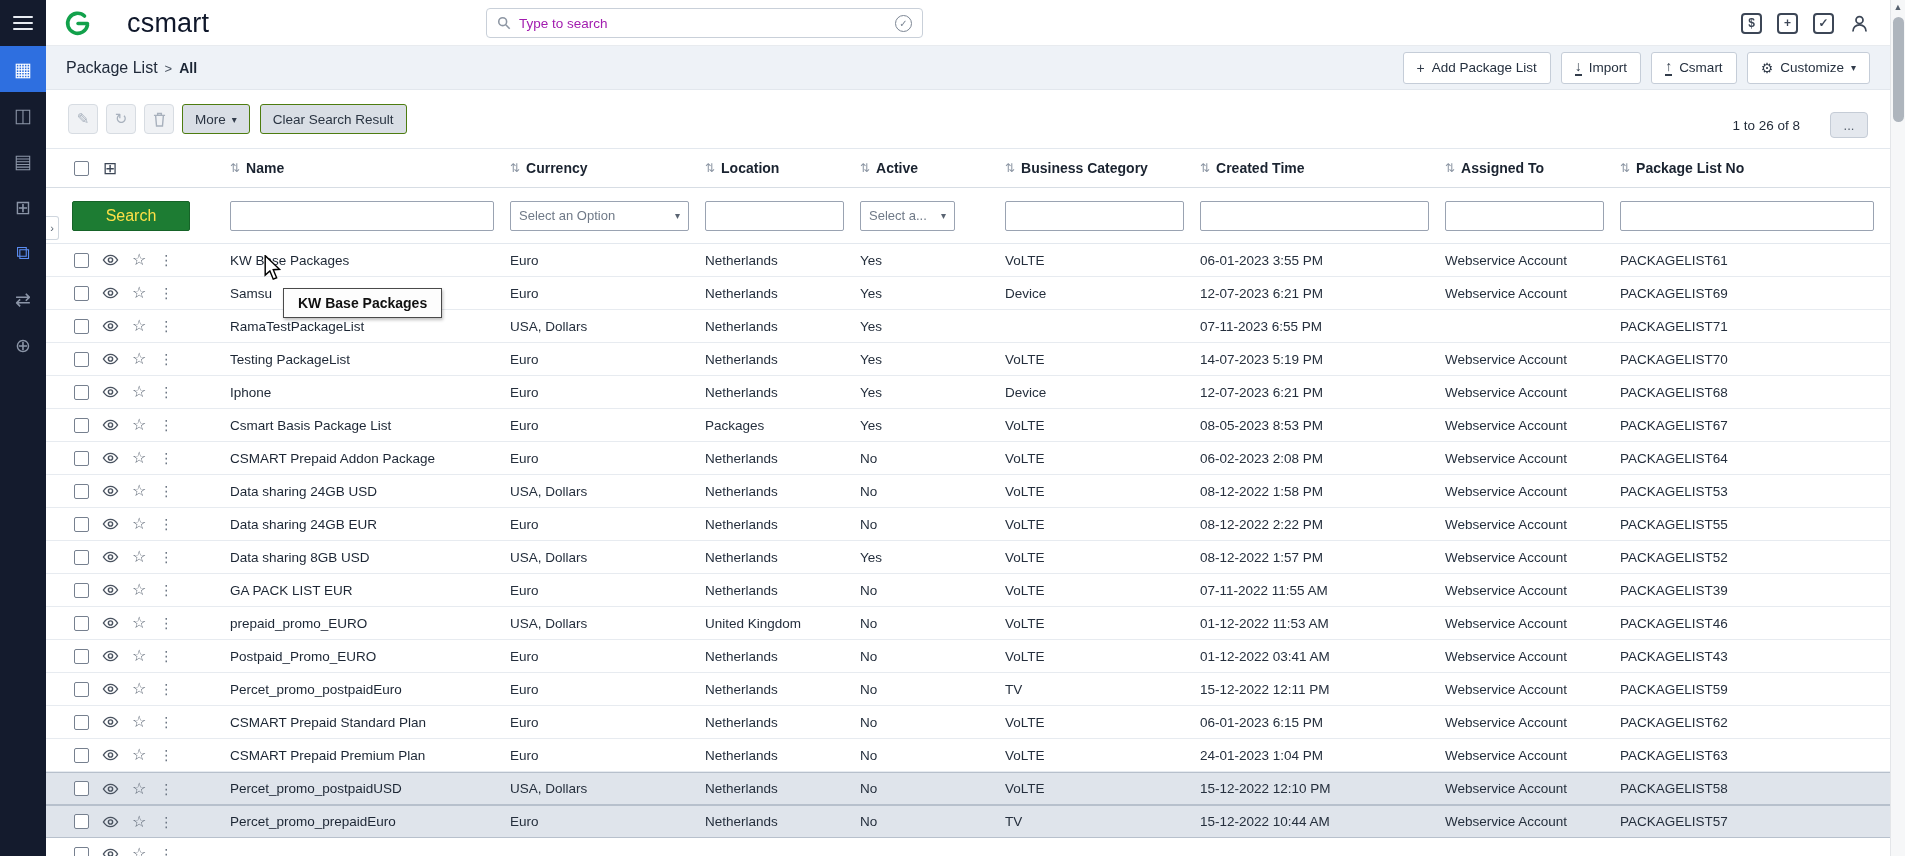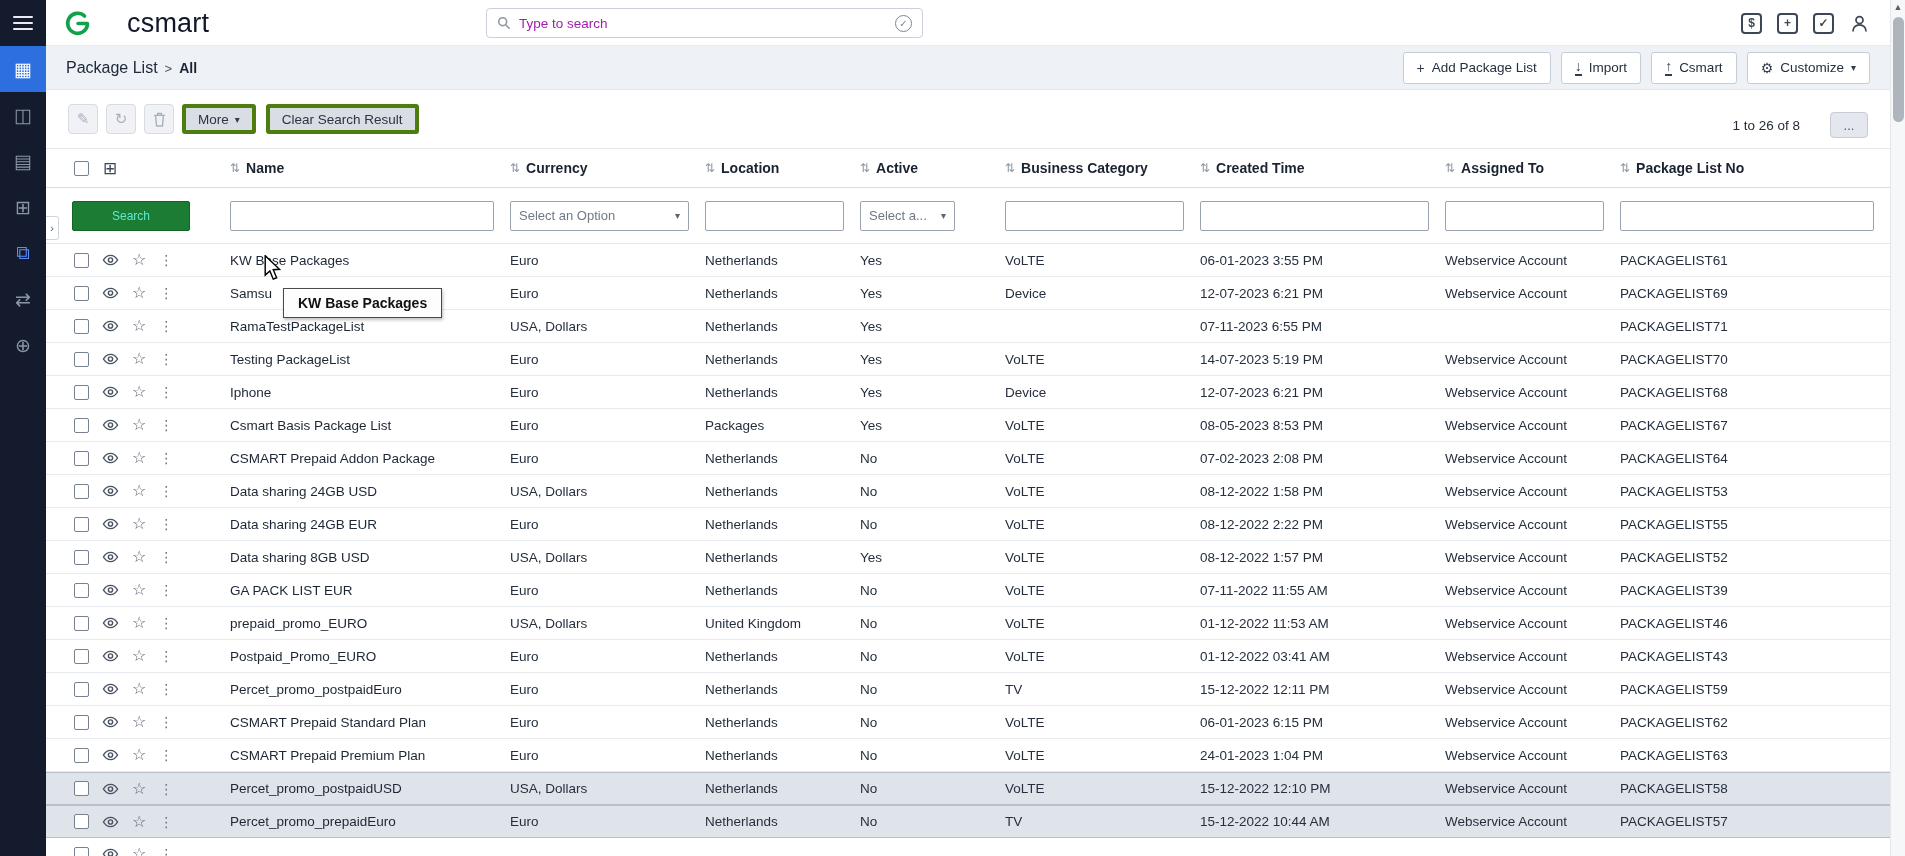--- a/index.html
+++ b/index.html
@@ -36,37 +36,37 @@
   .bc-current { font-size:14px; font-weight:700; color:#1b2534; }
   .bc-actions { margin-left:auto; display:flex; gap:10px; }
   .btn-outline { height:32px; background:#fff; border:1px solid #c5cdd8; border-radius:3px; display:flex; align-items:center; gap:7px; padding:0 13px; font-size:13.5px; color:#25303f; cursor:pointer; white-space:nowrap; }
   .btn-outline .bi { font-size:14px; color:#323c4b; line-height:1; }
   .tray-arrow { border-bottom:2px solid #323c4b; padding-bottom:1px; font-size:13px; }
   .caret { font-size:10px; color:#323c4b; }
 
   
   .toolbar { height:58px; background:#fff; display:flex; align-items:center; padding:0 22px; }
   .icon-btn { width:30px; height:30px; border:1px solid #d7dce2; background:#f0f2f5; border-radius:4px; color:#a8b1bd; font-size:15px; display:flex; align-items:center; justify-content:center; margin-right:8px; cursor:pointer; }
-  .btn-gray { height:30px; background:#d9dee5; border:4px solid #4d7c0f; border-radius:3px; padding:0 12px; font-size:13.5px; color:#2a3442; display:flex; align-items:center; gap:6px; cursor:pointer; margin-right:10px; white-space:nowrap; }
+  .btn-gray { height:30px; background:#d9dee5; border:1px solid #4d7c0f; border-radius:3px; padding:0 12px; font-size:13.5px; color:#2a3442; display:flex; align-items:center; gap:6px; cursor:pointer; margin-right:10px; white-space:nowrap; }
   .pagination { margin-left:auto; display:flex; align-items:center; gap:30px;margin-top:12px; }
   .range-text { font-size:13.5px; color:#1f2937; }
   .btn-more-pages { width:38px; height:26px; background:#e4e8ee; border:1px solid #c5ccd6; border-radius:4px; color:#555f6c; font-size:13px; display:flex; align-items:center; justify-content:center; cursor:pointer; }
 
   
   .grid-row { display:grid; grid-template-columns:184px 280px 195px 155px 145px 195px 245px 175px 1fr; align-items:center; }
   .thead { height:40px; border-top:1px solid #e3e8ee; border-bottom:1px solid #d7dde4; }
   .hcell { display:flex; align-items:center; gap:6px; font-size:14px; font-weight:700; color:#1a2330; overflow:hidden; white-space:nowrap; }
   .hcell .sort { font-size:12px; font-weight:400; color:#8a94a2; cursor:pointer; }
   .controls-cell { padding-left:28px; display:flex; align-items:center; gap:14px; }
   .grid-icon { font-size:17px; color:#3c4656; font-weight:400; cursor:pointer; }
   .checkbox { width:15px; height:15px; border:1.5px solid #76808f; border-radius:2px; background:#fff; flex:0 0 auto; cursor:pointer; }
 
   .filter-row { height:56px; border-bottom:1px solid #e3e8ee; }
   .fcell { padding-right:16px; }
-  .search-btn { width:118px; height:30px; margin-left:26px; background:#1d7c33; border:1px solid #166328; color:#5eead4; font-size:12px; border-radius:2px; cursor:pointer; font-family:inherit; }
+  .search-btn { width:118px; height:30px; margin-left:26px; background:#1d7c33; border:1px solid #166328; color:#fde047; font-size:16px; border-radius:2px; cursor:pointer; font-family:inherit; }
   .filter-input { width:100%; height:30px; border:1px solid #9aa3b2; border-radius:2px; background:#fff; font-size:13px; padding:0 8px; font-family:inherit; color:#222; }
   .filter-select { width:100%; height:30px; border:1px solid #9aa3b2; border-radius:2px; background:#fff; font-size:13px; color:#6f7987; display:flex; align-items:center; justify-content:space-between; padding:0 8px; cursor:pointer; white-space:nowrap; overflow:hidden; }
   .filter-select .caret { color:#5a6472; }
   .active-select { width:95px;text-align:right; }
 
   .trow { height:33px; border-bottom:1px solid #e7ebf0; font-size:13.5px; color:#252f3d; background:#fff; }
   .trow.highlighted { background:#dfe4eb; border-top:1px solid #b7c0cc; border-bottom:1px solid #b7c0cc; }
   .cell { overflow:hidden; white-space:nowrap; text-overflow:ellipsis; padding-right:10px; }
   .cell.name { color:#1c2634; }
   .row-controls { padding-left:28px; display:flex; align-items:center; gap:13px; }
@@ -414,21 +414,21 @@
         </svg>
       </span>
       <span class="star">☆</span>
       <span class="kebab">⋮</span>
     </div>
     <div class="cell name">CSMART Prepaid Addon Package</div>
     <div class="cell">Euro</div>
     <div class="cell">Netherlands</div>
     <div class="cell">No</div>
     <div class="cell">VoLTE</div>
-    <div class="cell">07-02-2023 2:08 PM</div>
+    <div class="cell">06-02-2023 2:08 PM</div>
     <div class="cell">Webservice Account</div>
     <div class="cell">PACKAGELIST64</div>
   </div>
 
   <div class="grid-row trow">
     <div class="row-controls">
       <span class="checkbox"></span>
       <span class="eye">
         <svg width="17" height="12" viewBox="0 0 24 16" fill="none" stroke="#49525f" stroke-width="2">
           <path d="M12 1.5 C 6 1.5 2 8 2 8 C 2 8 6 14.5 12 14.5 C 18 14.5 22 8 22 8 C 22 8 18 1.5 12 1.5 Z"></path>

